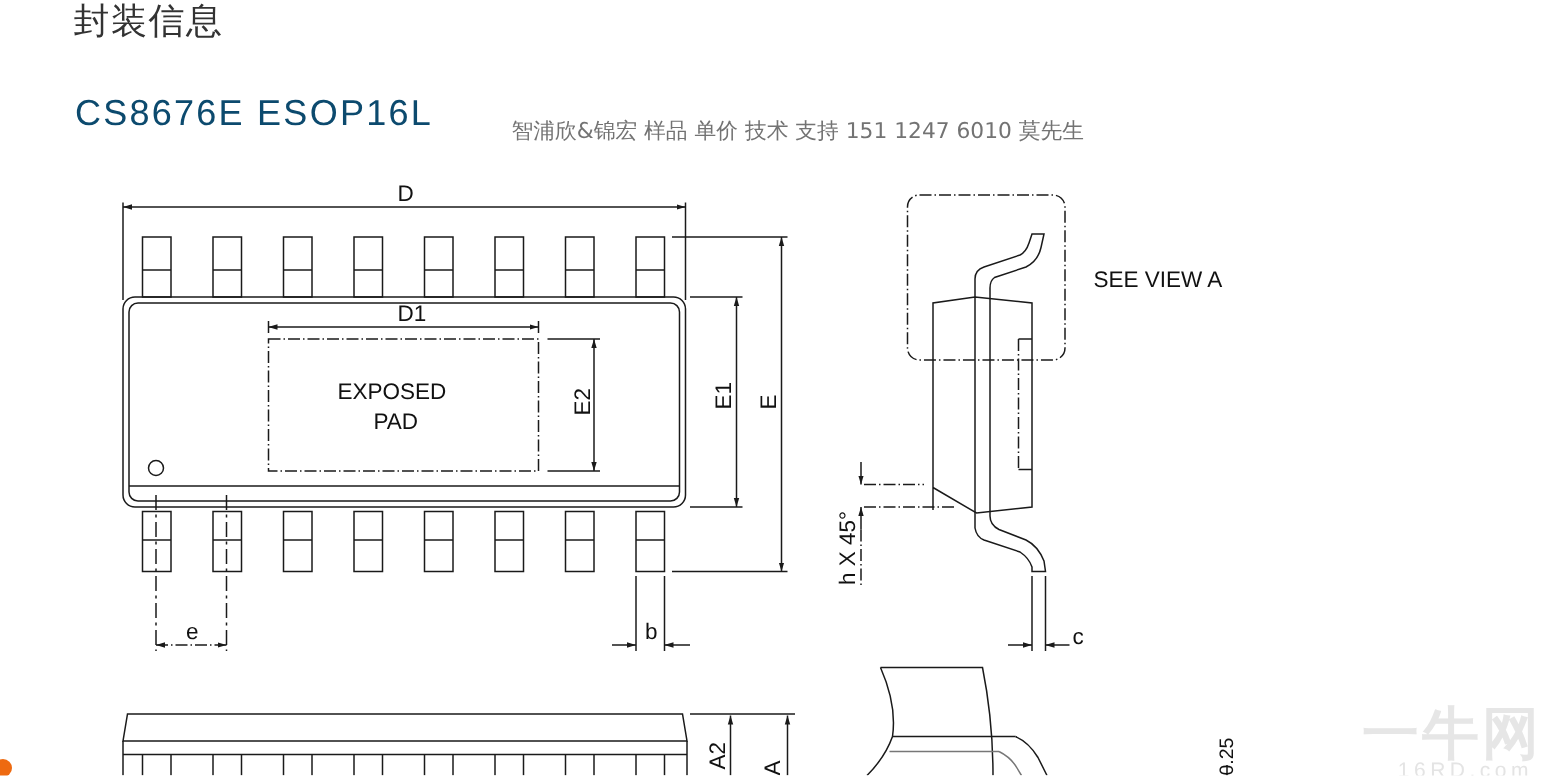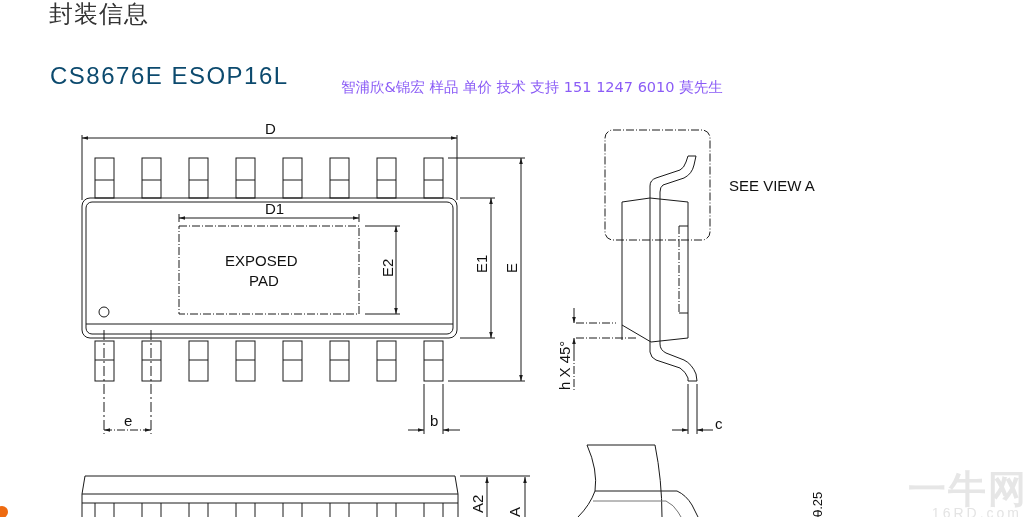--- a/index.html
+++ b/index.html
@@ -1,19 +1,19 @@
 <!DOCTYPE html>
 <html><head>
 <meta charset="utf-8">
 <style>
   html, body { margin: 0; padding: 0; background: #ffffff; }
   body { width: 1032px; height: 517px; overflow: hidden; position: relative; font-family: "Liberation Sans", "DejaVu Sans", sans-serif; }
   .page-heading { position: absolute; left: 49px; top: -2px; font-size: 24px; color: #333333; font-family: "DejaVu Sans", sans-serif; letter-spacing: 1px; }
   .part-title { position: absolute; left: 50px; top: 62px; font-size: 24px; color: #0c4a6e; letter-spacing: 1.5px; }
-  .contact-note { position: absolute; left: 341px; top: 78px; font-size: 14.5px; color: #8b5cf6; font-family: "DejaVu Sans", sans-serif; }
+  .contact-note { position: absolute; left: 341px; top: 78px; font-size: 14.5px; color: #737373; font-family: "DejaVu Sans", sans-serif; }
   svg.drawing { position: absolute; left: 0; top: 0; }
   svg text { font-family: "Liberation Sans", sans-serif; fill: #111; }
   .watermark { position: absolute; right: 4px; bottom: 2px; color: #e6e6e6; font-size: 38px; font-weight: bold; letter-spacing: 2px; }
   .watermark-sub { position: absolute; right: 10px; bottom: -4px; color: #e4e4e4; font-size: 14px; letter-spacing: 3px; }
   .logo-dot { position: absolute; left: -4px; top: 506px; width: 12px; height: 12px; border-radius: 50%; background: #ee6a10; }
 </style>
 </head>
 <body>
 
 <div class="page-heading">封装信息</div>

